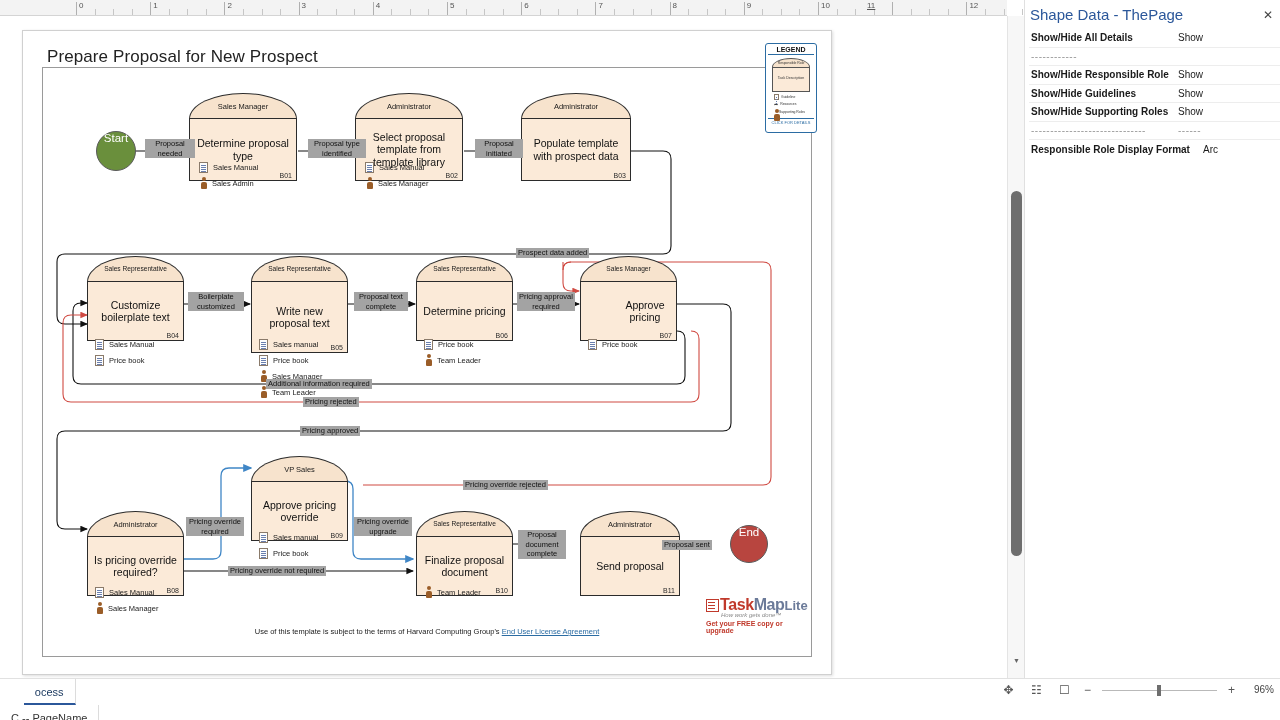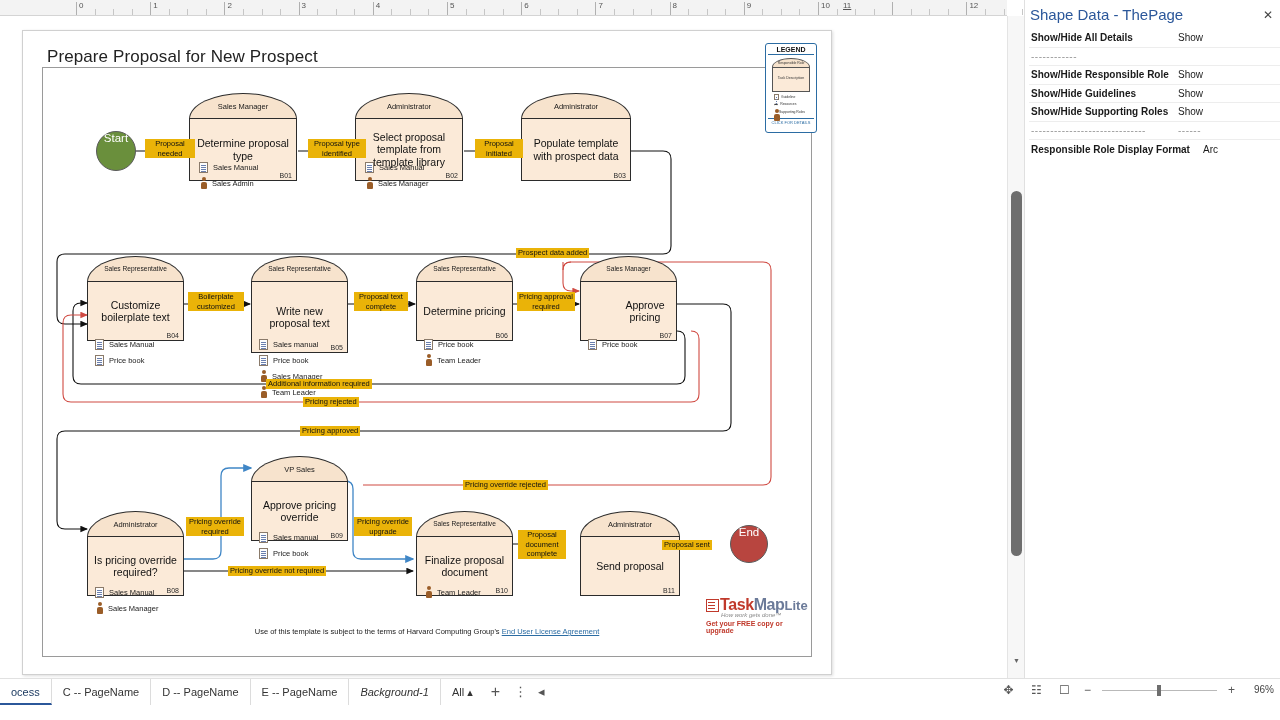--- a/index.html
+++ b/index.html
@@ -57,21 +57,21 @@
   .ic-doc:before { content:""; position:absolute; left:1px; top:2px; right:1px; height:1px;
     background:#6a7fae; box-shadow:0 2px 0 #6a7fae, 0 4px 0 #6a7fae, 0 6px 0 #6a7fae; }
   .ic-person { width:6px; height:12px; position:relative; flex:0 0 auto; margin-left:2px; }
   .ic-person:before { content:""; position:absolute; left:1px; top:0; width:4px; height:4px;
     border-radius:50%; background:#9a5d28; }
   .ic-person:after { content:""; position:absolute; left:0; top:5px; width:6px; height:7px;
     background:#9a5d28; border-radius:2px 2px 1px 1px; }
 
   
   .clabel { position:absolute; font-size:7.5px; color:#111; text-align:center;
-    line-height:9.5px; background:#eab308; padding:0 2px; white-space:nowrap; }
+    line-height:9.5px; background:#a3a3a3; padding:0 2px; white-space:nowrap; }
   .clabel.wrap { white-space:normal; }
 
   
   #legend { position:absolute; left:742px; top:12px; width:52px; height:90px;
     background:#fff; border:1px solid #2b6ca3; border-radius:3px; padding:2px; }
   #legend .ltitle { text-align:center; font-size:7px; font-weight:bold; color:#111;
     border-bottom:1px solid #2b6ca3; padding-bottom:1px; }
   #legend .lshape { margin:3px 4px 0 4px; }
   #legend .larc { height:9px; background:#f7e3cd; border:1px solid #555; border-bottom:none;
     border-radius:50% 50% 0 0/100% 100% 0 0; position:relative; }
@@ -105,21 +105,21 @@
   #vsb { position:absolute; left:1007px; top:16px; width:17px; height:662px;
     background:#f7f7f7; border-left:1px solid #e4e4e4; }
   #vsb-thumb { position:absolute; left:3px; top:175px; width:11px; height:365px;
     background:#6e6e6e; border-radius:6px; }
   #vsb-down { position:absolute; left:0; bottom:10px; width:17px; height:16px;
     display:flex; align-items:center; justify-content:center; font-size:7px; color:#666; }
 
   
   #statusbar { position:absolute; left:0; top:678px; width:1280px; height:42px;
     background:#fff; border-top:1px solid #e1e1e1; }
-  #tabs { position:absolute; left:0; top:0; height:26px; display:flex; align-items:center; }
+  #tabs { position:absolute; left:0; top:0; height:26px; display:flex; align-items:center;flex-direction:column; }
   .ptab { font-size:11px; color:#333; padding:0 11px; height:26px; line-height:26px;
     border-right:1px solid #dcdcdc; white-space:nowrap; }
   .ptab.active { color:#17365d; border-bottom:2px solid #2b579a; }
   .ptab.italic { font-style:italic; }
   .tabctl { font-size:13px; color:#555; padding:0 7px; line-height:26px; }
   #zoomctl { position:absolute; right:6px; top:3px; display:flex; align-items:center; gap:11px; }
   .vicon { width:17px; height:15px; position:relative; color:#555; font-size:12px;
     display:flex; align-items:center; justify-content:center; }
   #slider { position:relative; width:115px; height:14px; display:flex; align-items:center; }
   #slider .track { position:absolute; left:0; right:0; top:7px; height:1px; background:#b9b9b9; }
@@ -199,21 +199,21 @@
     <div class="rnum" style="left: 746.8px;">9</div>
     <div class="rtick" style="left: 762.35px;"></div>
     <div class="rtick" style="left: 780.9px;"></div>
     <div class="rtick" style="left: 799.45px;"></div>
     <div class="rtick major" style="left: 818px;"></div>
     <div class="rnum" style="left: 821px;">10</div>
     <div class="rtick" style="left: 836.55px;"></div>
     <div class="rtick" style="left: 855.1px;"></div>
     <div class="rtick" style="left: 873.65px;"></div>
     <div class="rtick major" style="left: 892.2px;"></div>
-    <div class="rnum" style="left: 843px; text-decoration: underline;">11</div>
+    <div class="rnum" style="left: 867px; text-decoration: underline;">11</div>
     <div class="rtick" style="left: 910.75px;"></div>
     <div class="rtick" style="left: 929.3px;"></div>
     <div class="rtick" style="left: 947.85px;"></div>
     <div class="rtick major" style="left: 966.4px;"></div>
     <div class="rnum" style="left: 969.4px;">12</div>
     <div class="rtick" style="left: 984.95px;"></div>
     <div class="rtick" style="left: 1003.5px;"></div>
     <div class="rtick" style="left: 1022.05px;"></div>
     <div class="rtick major" style="left: 1040.6px;"></div>
     <div class="rnum" style="left: 1043.6px;">13</div>

